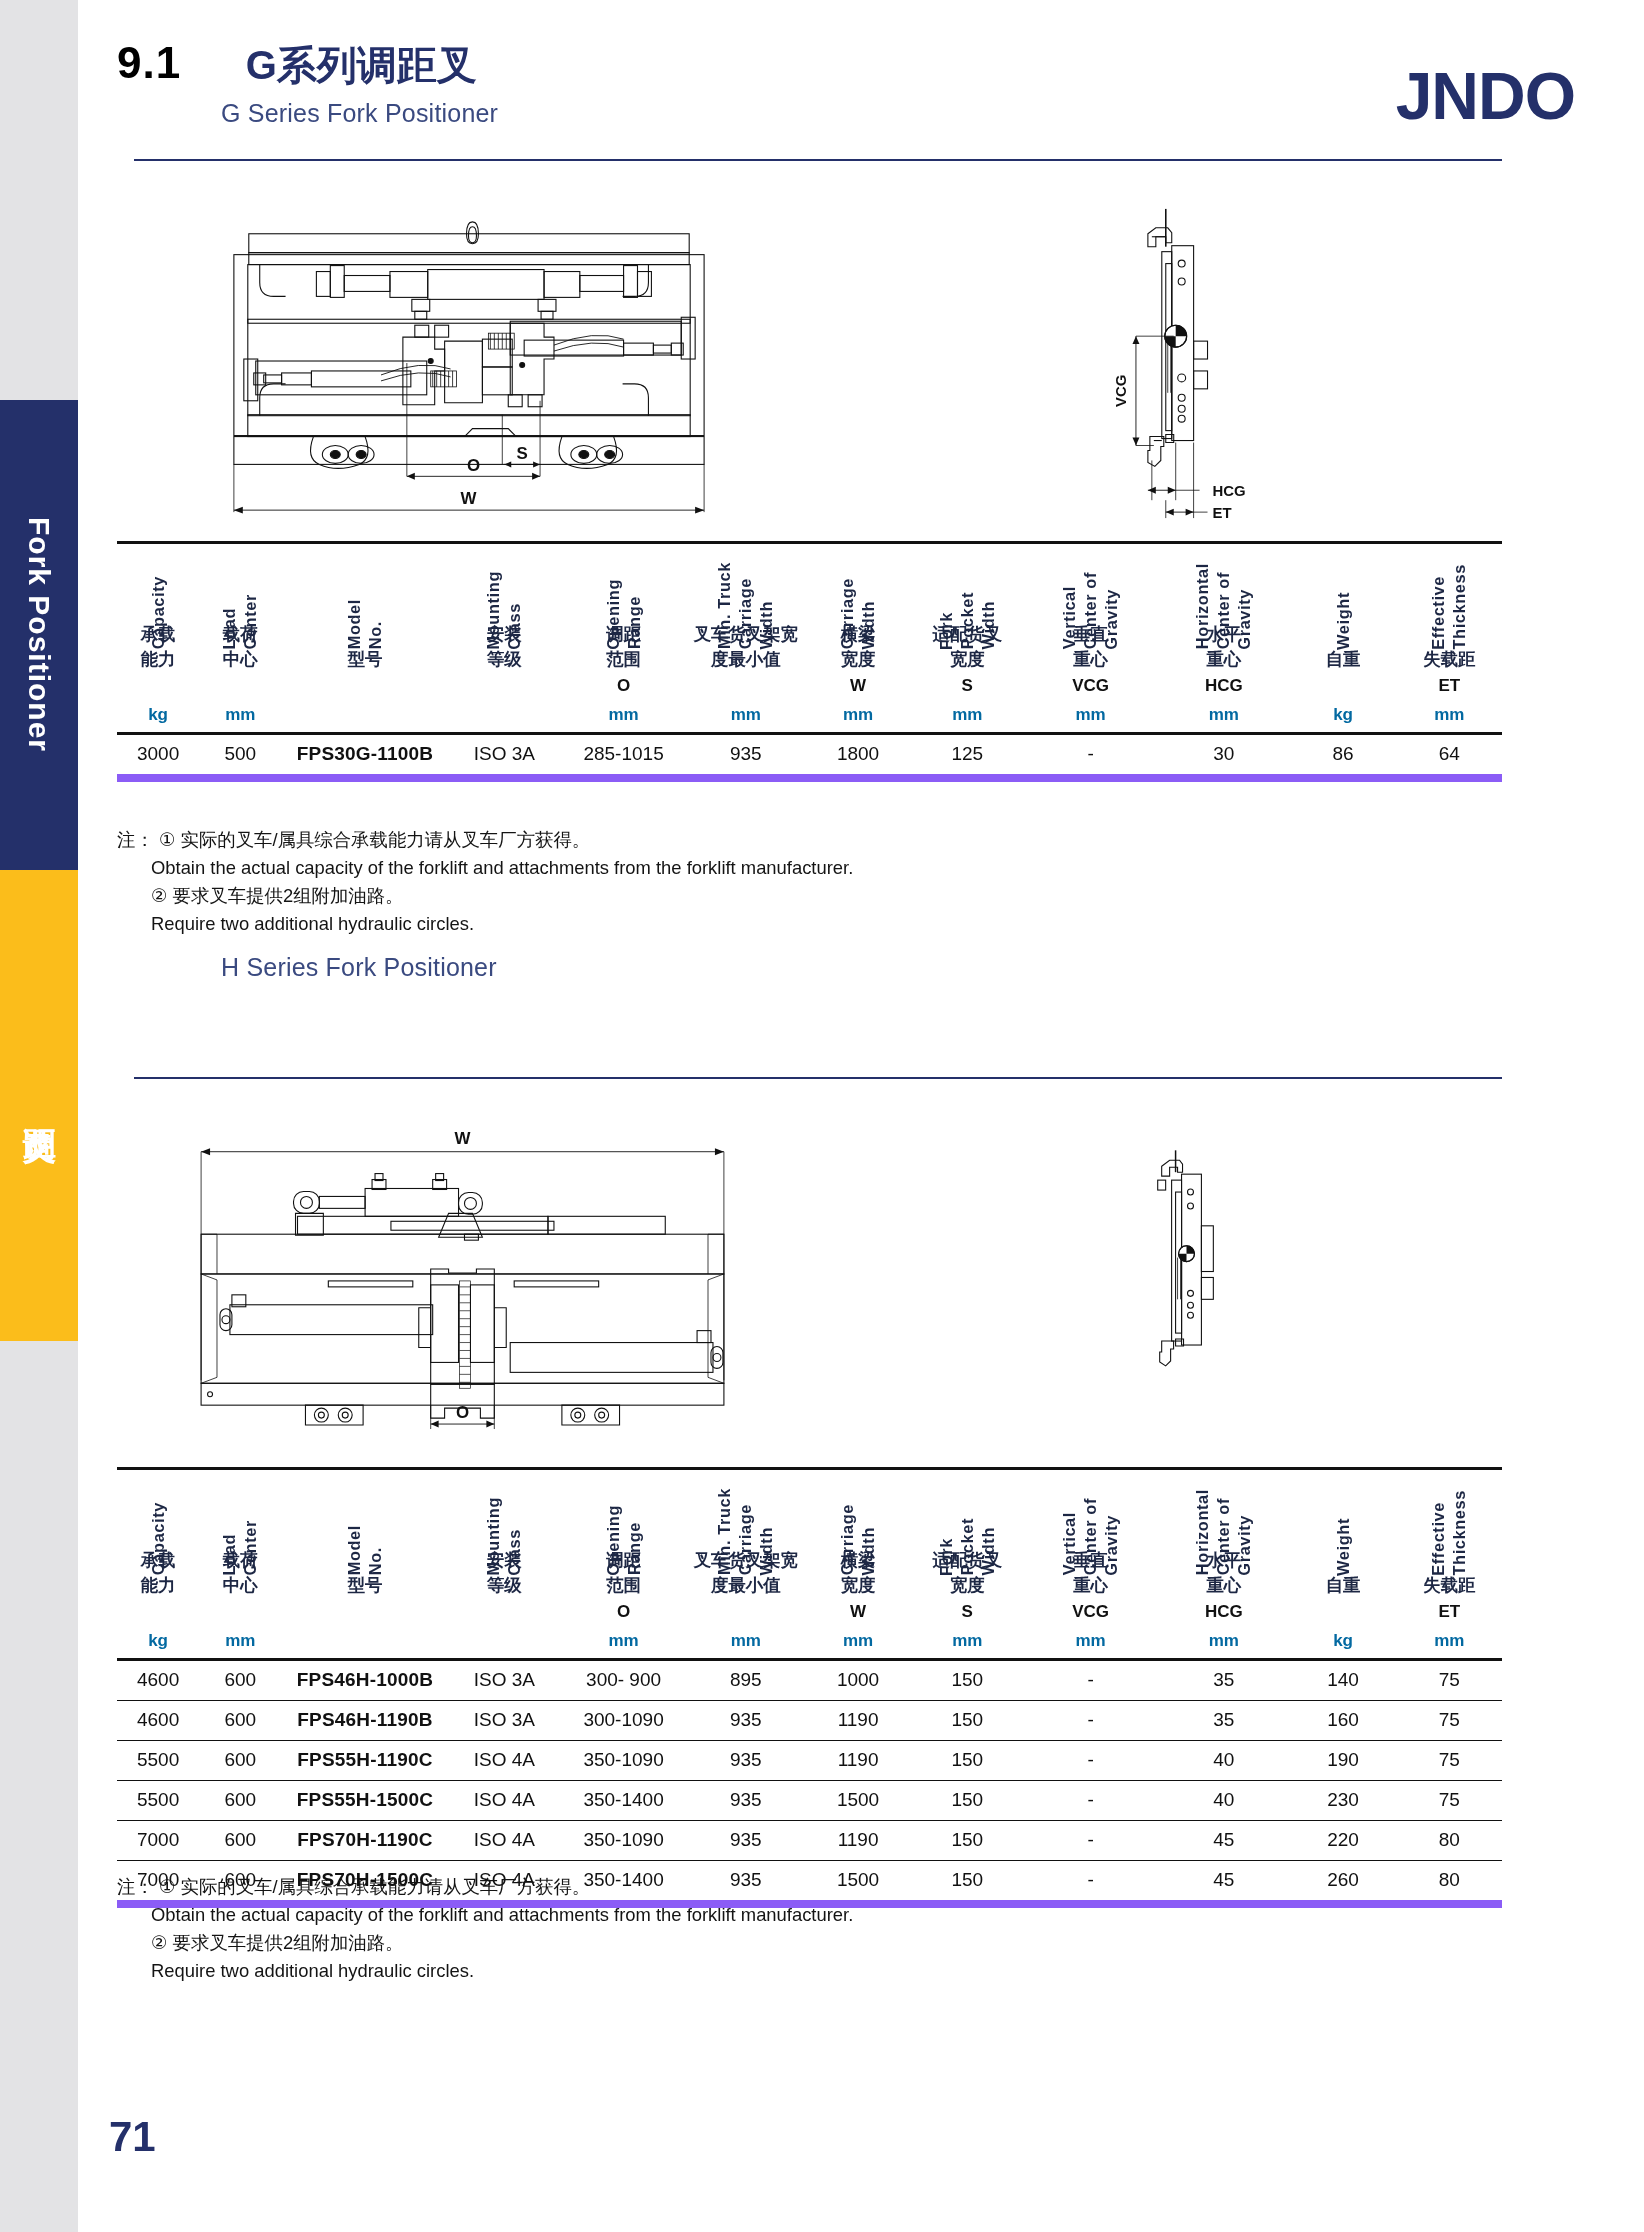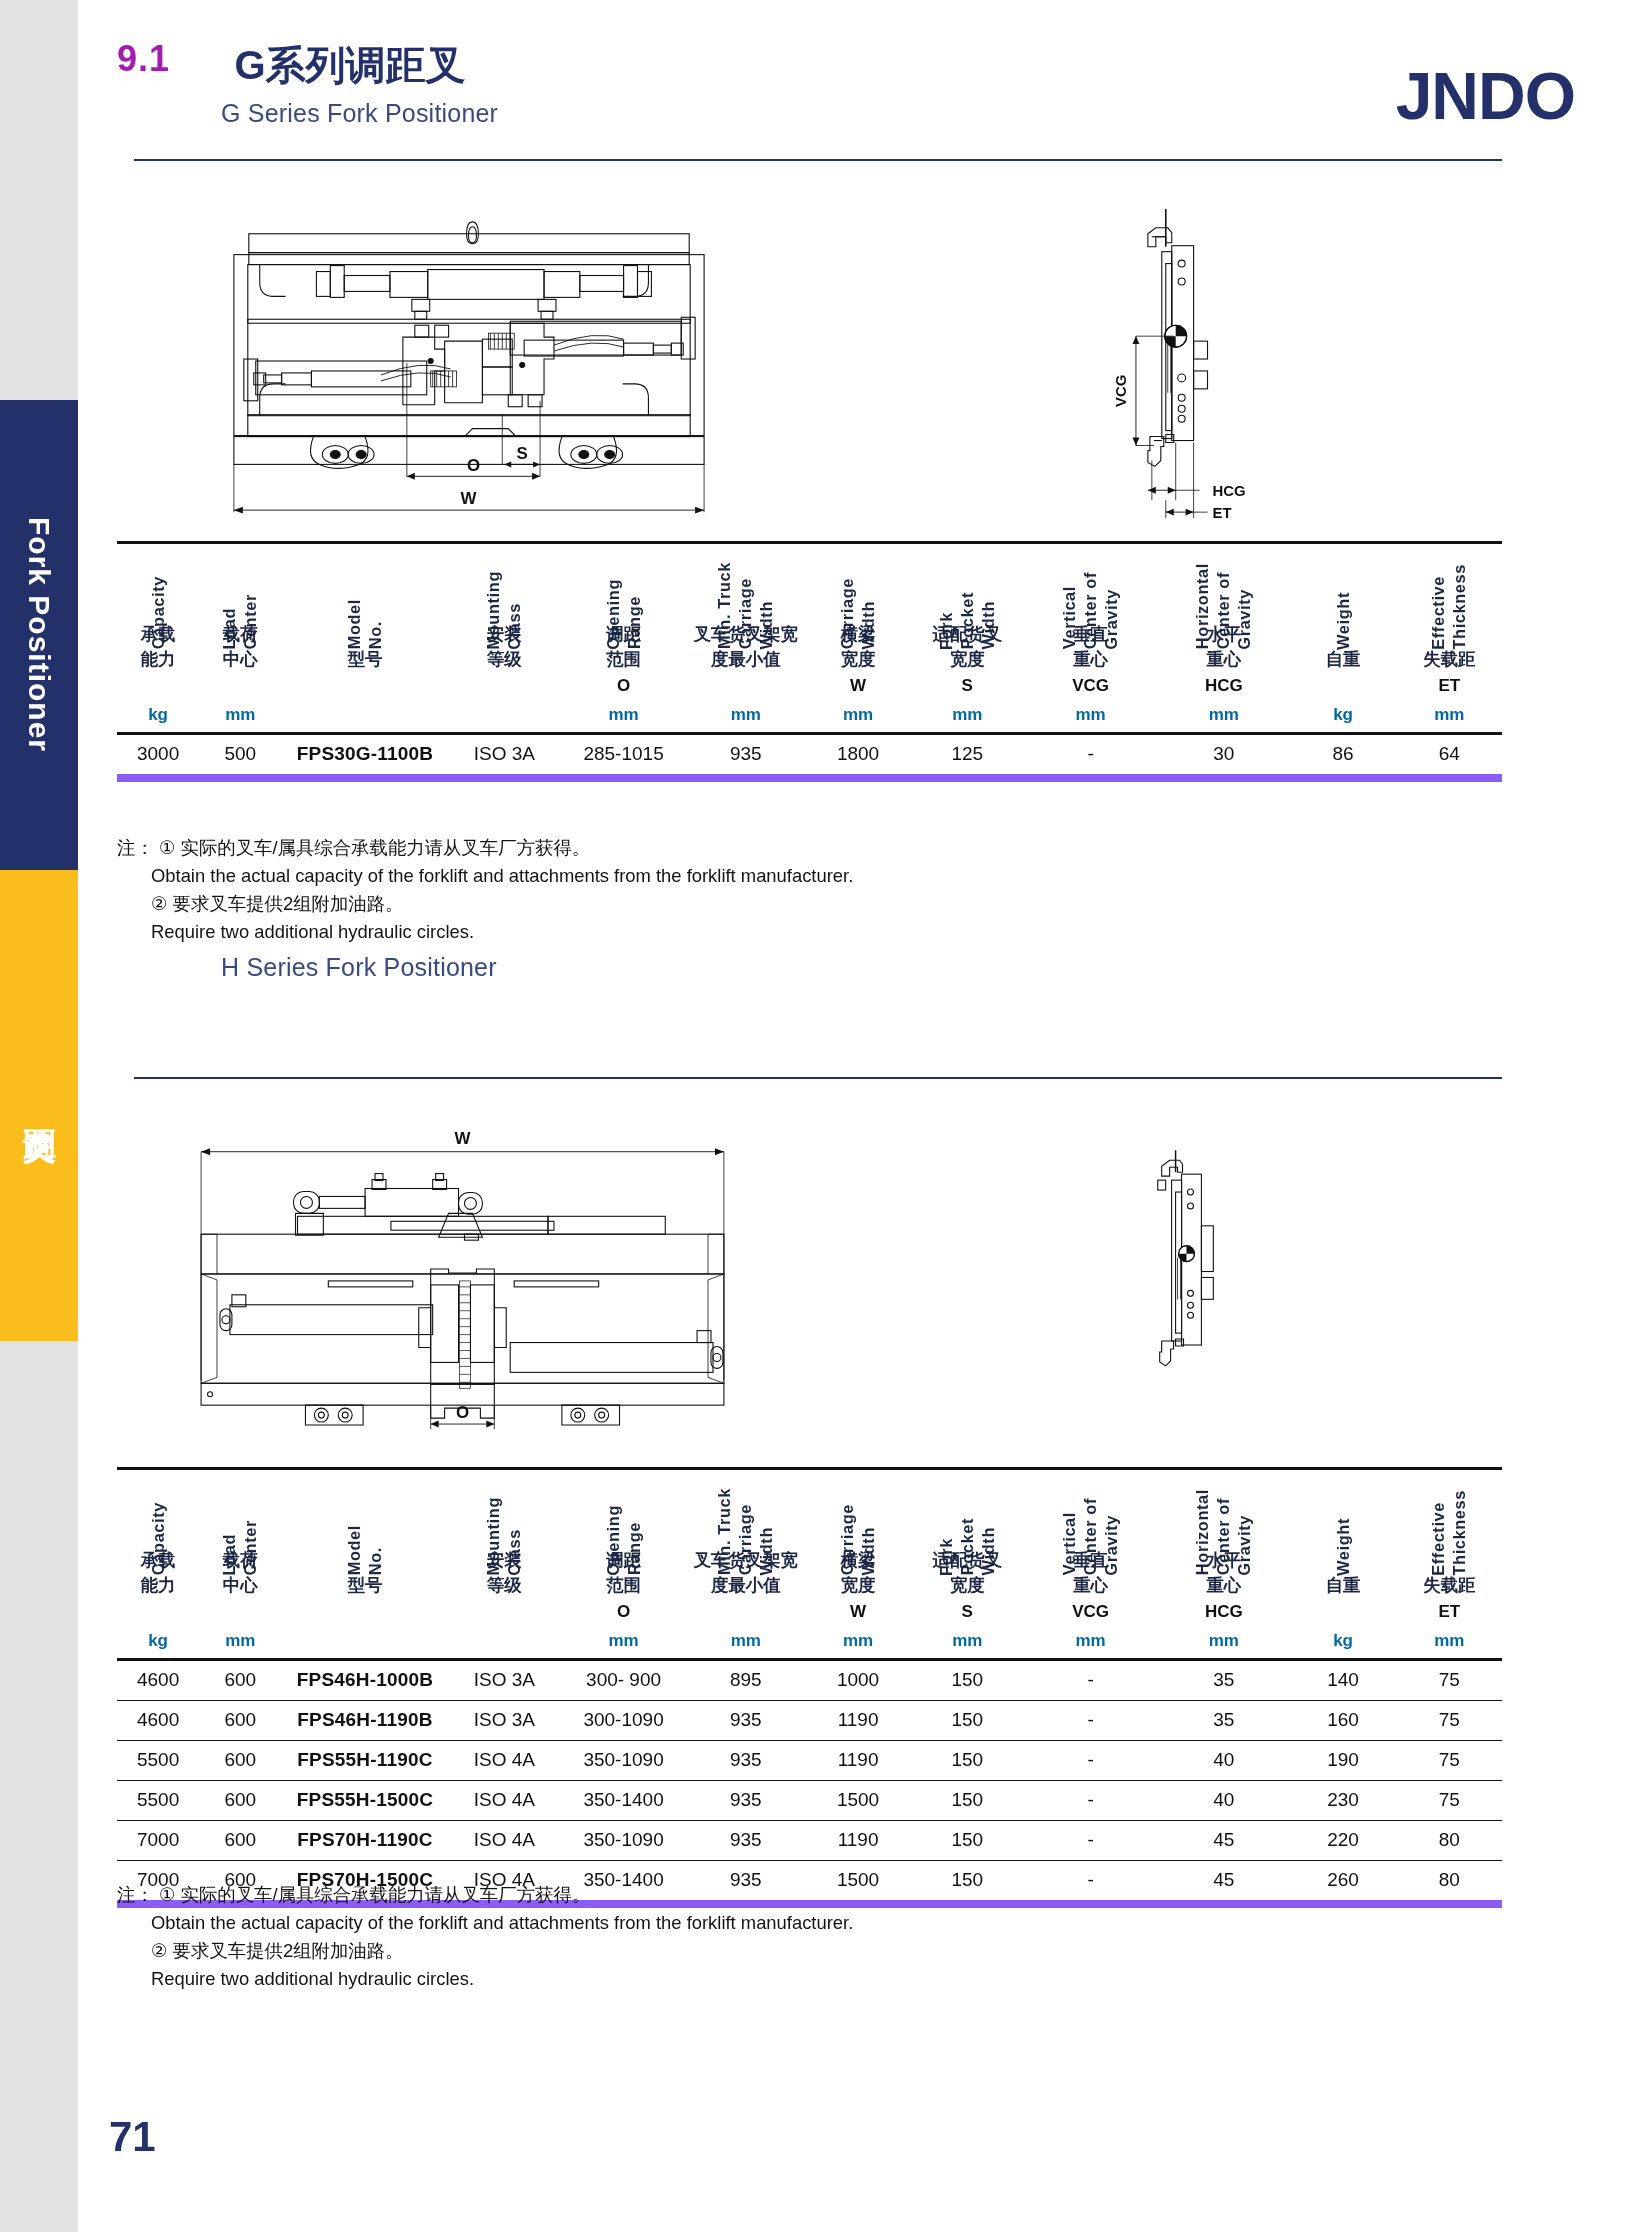--- a/index.html
+++ b/index.html
@@ -49,22 +49,22 @@
   }
   .tab-yellow span { font-size: 33px; letter-spacing: 3px; }
 
   
   .sec-head {
     position: absolute;
     left: 117px;
   }
   .sec-num {
     display: inline-block;
-    font-size: 36px; font-weight: bold;
-    color: #a21caf;
+    font-size: 44px; font-weight: bold;
+    color: #000000;
     letter-spacing: 1px;
     vertical-align: top;
   }
   .sec-cn {
     display: inline-block;
     font-size: 40px; font-weight: bold;
     color: #24306a;
     margin-left: 60px;
     vertical-align: top;
   }
@@ -164,21 +164,20 @@
   .spec tbody tr:last-child td { border-bottom: 8px solid #8b5cf6; margin-top: 48px; }
   .model { font-weight: bold; color: #1d2744; letter-spacing: 0.2px; }
 
   
   .notes {
     position: absolute;
     left: 117px;
     font-size: 18.4px;
     color: #141414;
     line-height: 1.52;
-    margin-top: 8px;
   }
   .notes .nl { white-space: nowrap; }
   .notes .ind { padding-left: 34px; }
 
   
   .pageno {
     position: absolute;
     left: 109px; bottom: 72px;
     font-size: 42px; font-weight: bold;
     color: #24306a;

